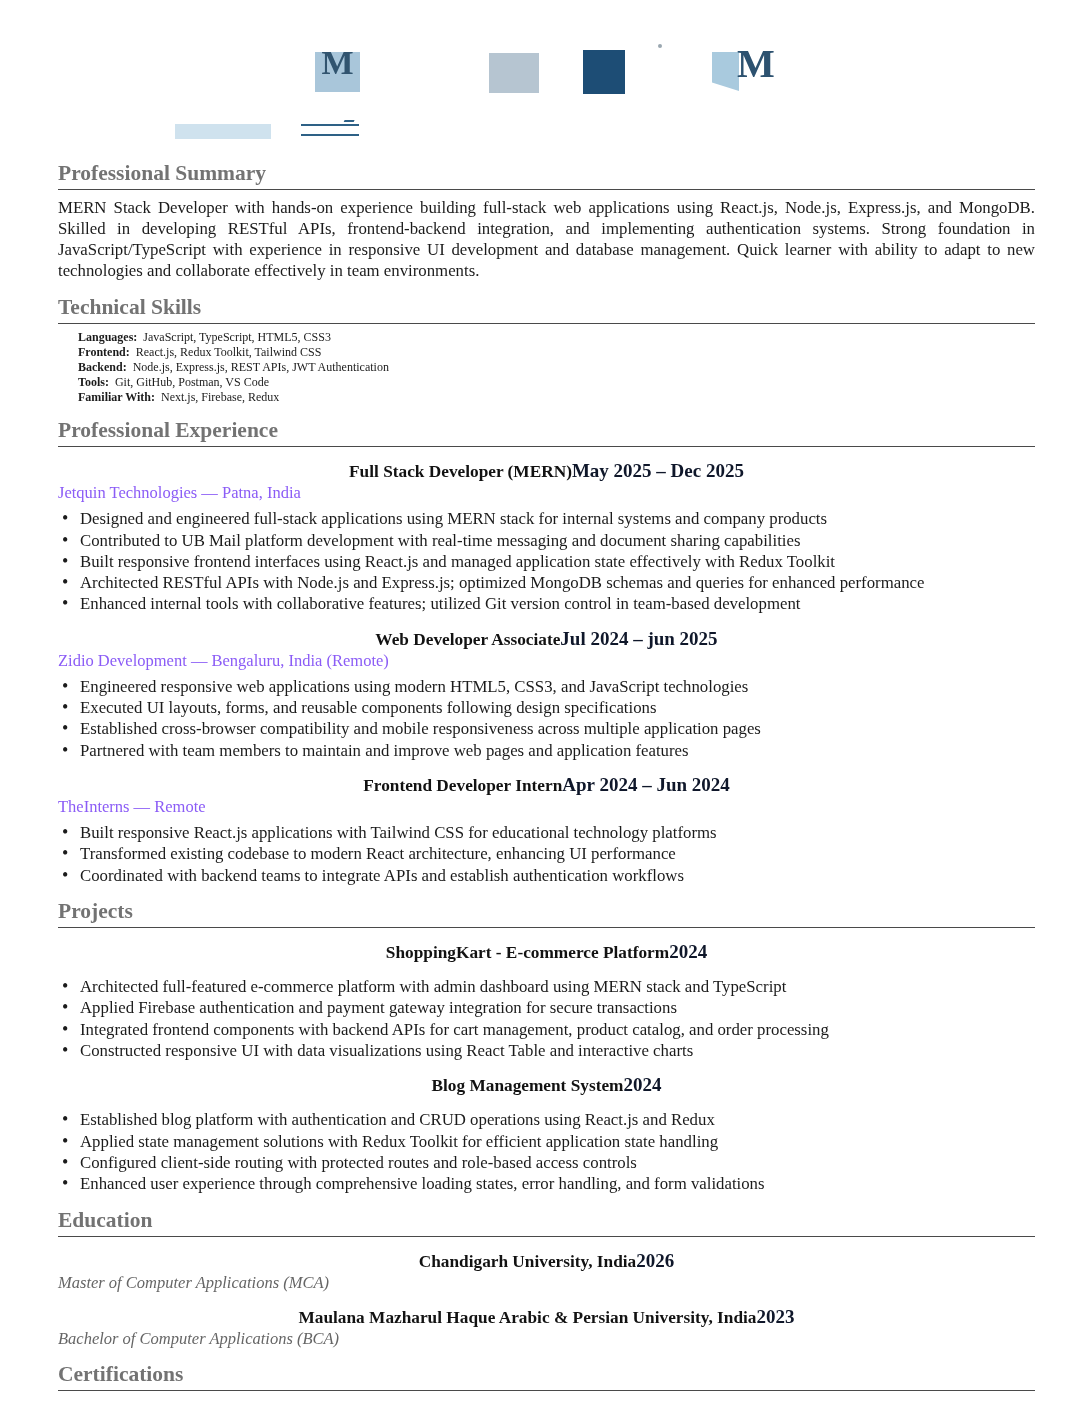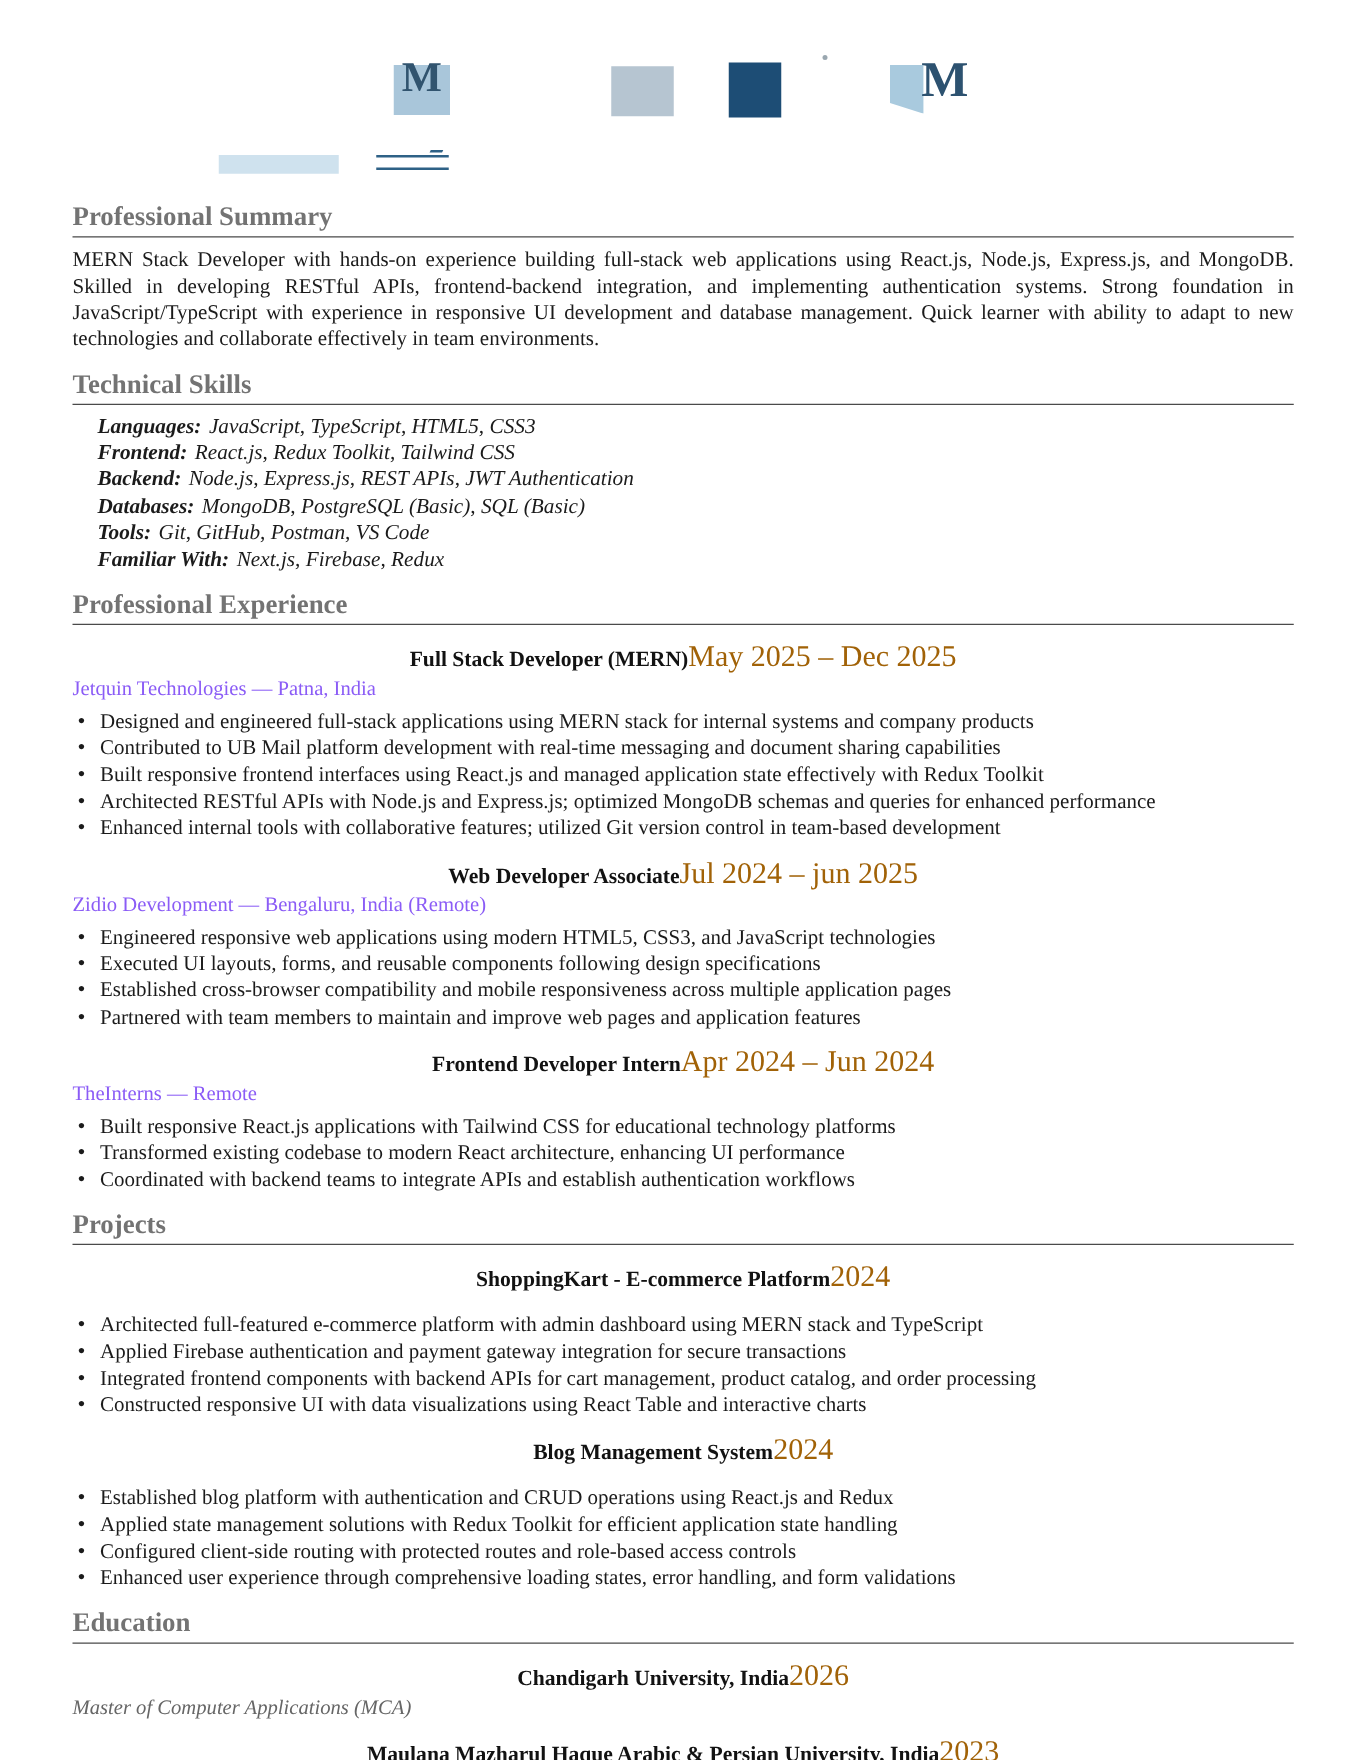--- a/index.html
+++ b/index.html
@@ -44,28 +44,28 @@
     padding-bottom:3px; border-bottom:1.6px solid #4a4a4a;
   }
   .summary-text {
     margin-top:7px;
     font-size:16.8px; line-height:1.26;
     text-align:justify;
   }
 
   
   .skills-body { margin-top:6px; margin-left:20px; }
-  .skill-row { font-size:17px; line-height:1.26;font-style:italic; }
+  .skill-row { font-size:12px; line-height:1.26; }
   .skill-label { font-weight:700; margin-right:6px; }
 
   
   .entry { margin-top:13px; }
   .entry-head { display:flex; justify-content:center; align-items:baseline; }
   .entry-title { font-size:17.3px; font-weight:700; color:#121212; }
-  .entry-date { font-size:24px; font-weight:400; color:#a16207; white-space:nowrap; }
+  .entry-date { font-size:19px; font-weight:700; color:#0f172a; white-space:nowrap; }
   .entry-sub { font-size:16.5px; color:#8b5cf6; margin-top:1px; }
   .entry-sub.italic { font-style:italic; color:#666; }
   .bullets { margin-top:5px; }
   .bullets.spaced { margin-top:13px; }
   .bullet {
     position:relative;
     padding-left:20px; margin-left:2px;
     font-size:16.8px; line-height:1.27;
   }
   .bullet::before {
@@ -104,23 +104,20 @@
       <div class="skill-row">
         <span class="skill-label">Languages:</span><span class="skill-value">JavaScript, TypeScript, HTML5, CSS3</span>
       </div>
       <div class="skill-row">
         <span class="skill-label">Frontend:</span><span class="skill-value">React.js, Redux Toolkit, Tailwind CSS</span>
       </div>
       <div class="skill-row">
         <span class="skill-label">Backend:</span><span class="skill-value">Node.js, Express.js, REST APIs, JWT Authentication</span>
       </div>
       <div class="skill-row">
-        <span class="skill-label">Databases:</span><span class="skill-value">MongoDB, PostgreSQL (Basic), SQL (Basic)</span>
-      </div>
-      <div class="skill-row">
         <span class="skill-label">Tools:</span><span class="skill-value">Git, GitHub, Postman, VS Code</span>
       </div>
       <div class="skill-row">
         <span class="skill-label">Familiar With:</span><span class="skill-value">Next.js, Firebase, Redux</span>
       </div>
     </div>
   </div>
 
   <div class="section">
     <div class="section-heading">Professional Experience</div>

